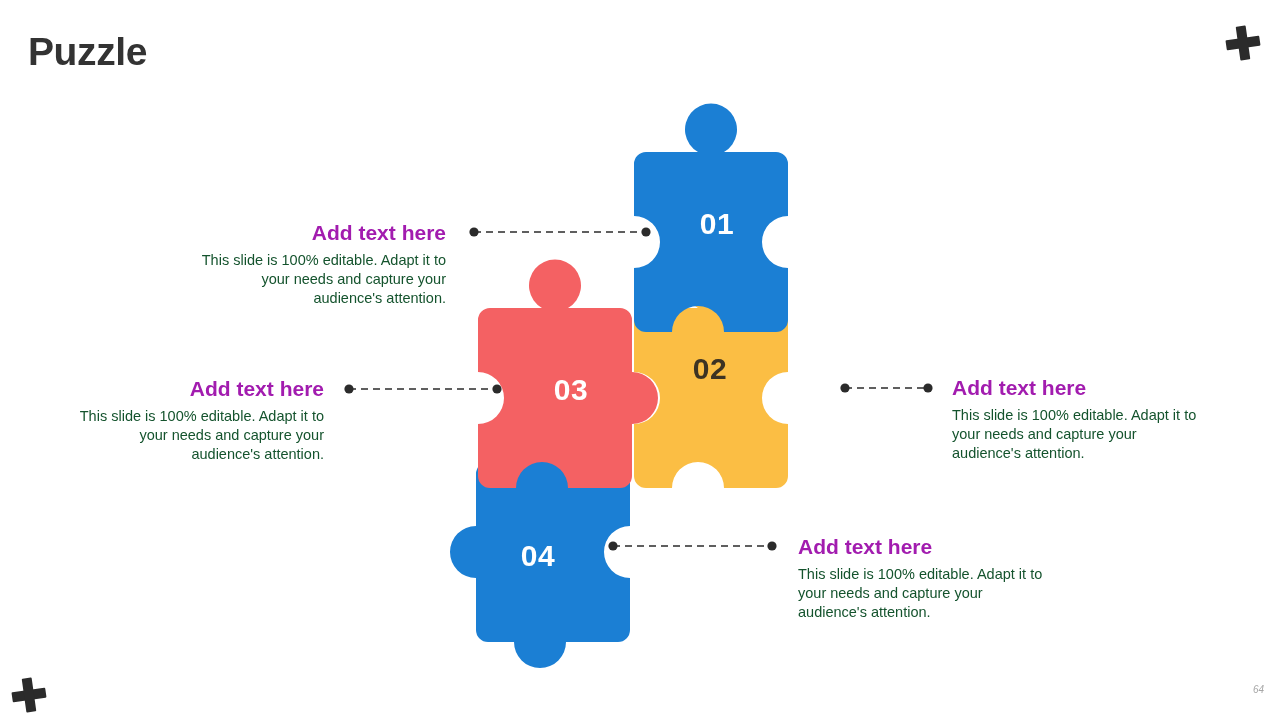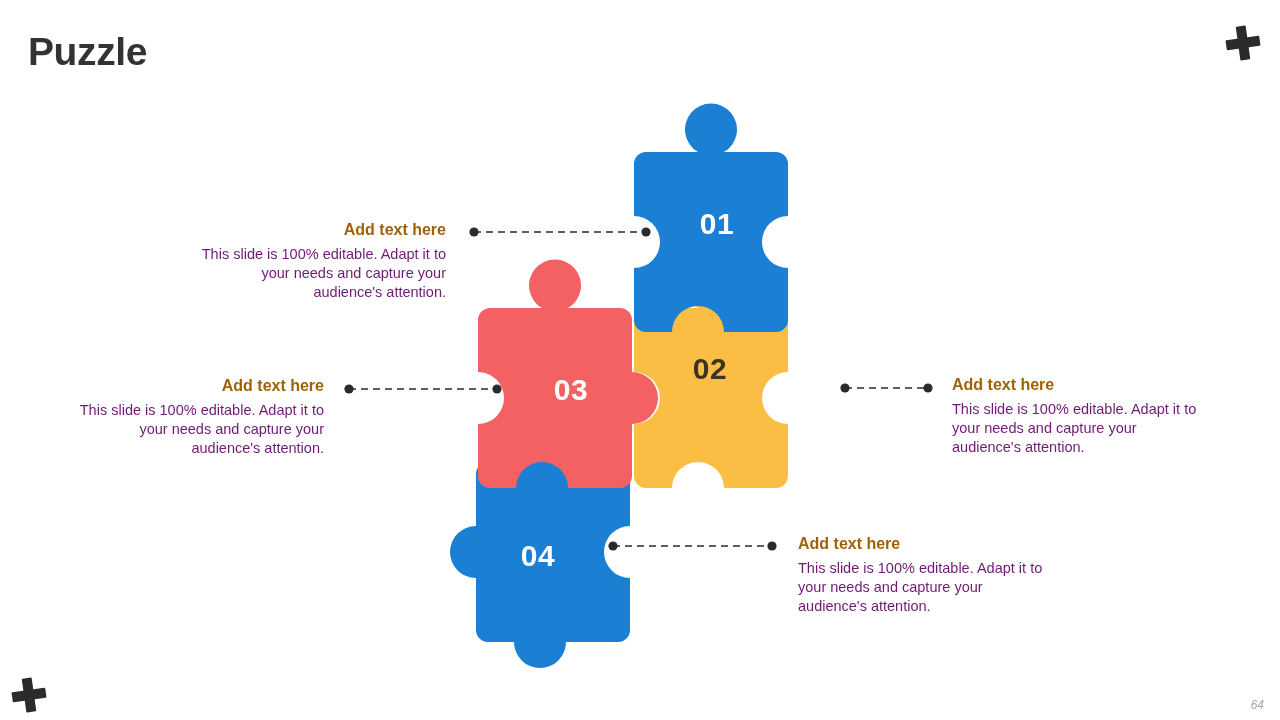--- a/index.html
+++ b/index.html
@@ -61,45 +61,45 @@
   }
 
   
 
   
   .callout {
     position: absolute;
     width: 250px;
   }
   .callout .headline {
-    font-size: 16px;
+    font-size: 21px;
     font-weight: bold;
-    color: #a16207;
+    color: #a21caf;
     line-height: 1.2;
     margin-bottom: 6px;
   }
   .callout .body {
     font-size: 14.5px;
-    color: #701a75;
+    color: #14532d;
     line-height: 1.32;
   }
   .callout.align-right { text-align: right; }
   .callout.align-left  { text-align: left; }
 
   .callout-01 { left: 196px; top: 220px; }
   .callout-02 { left: 952px; top: 375px; }
   .callout-03 { left: 74px; top: 376px; }
   .callout-04 { left: 798px; top: 534px; }
 
   
   .page-number {
     position: absolute;
     right: 16px;
-    bottom: 8px;
-    font-size: 12px;
+    bottom: 25px;
+    font-size: 10px;
     color: #a6a6a6;
     font-style: italic;
   }
 </style>
 </head>
 <body>
 
 <div class="slide-title">Puzzle</div>
 
 <div class="plus-mark top-right">

